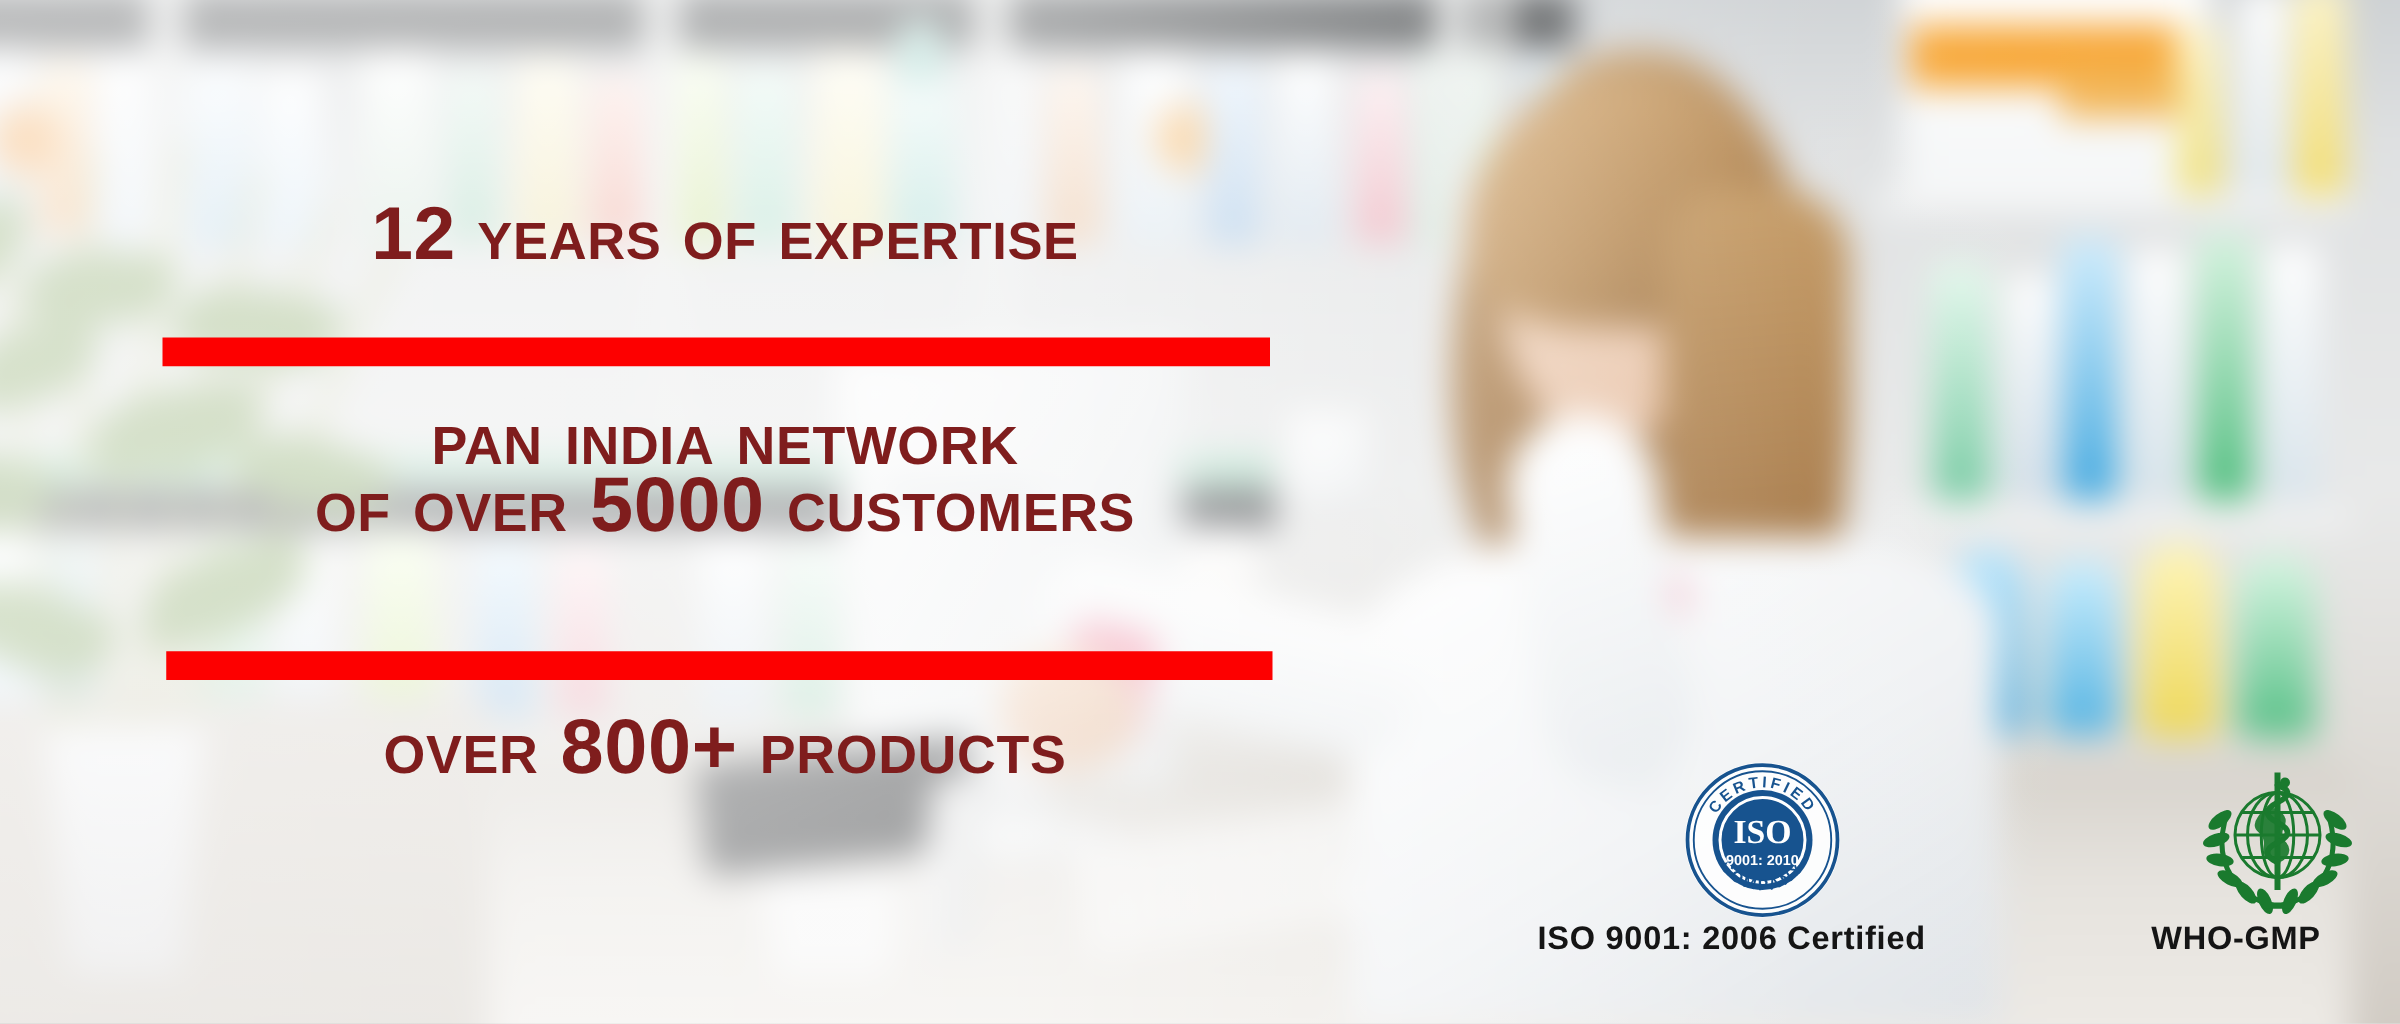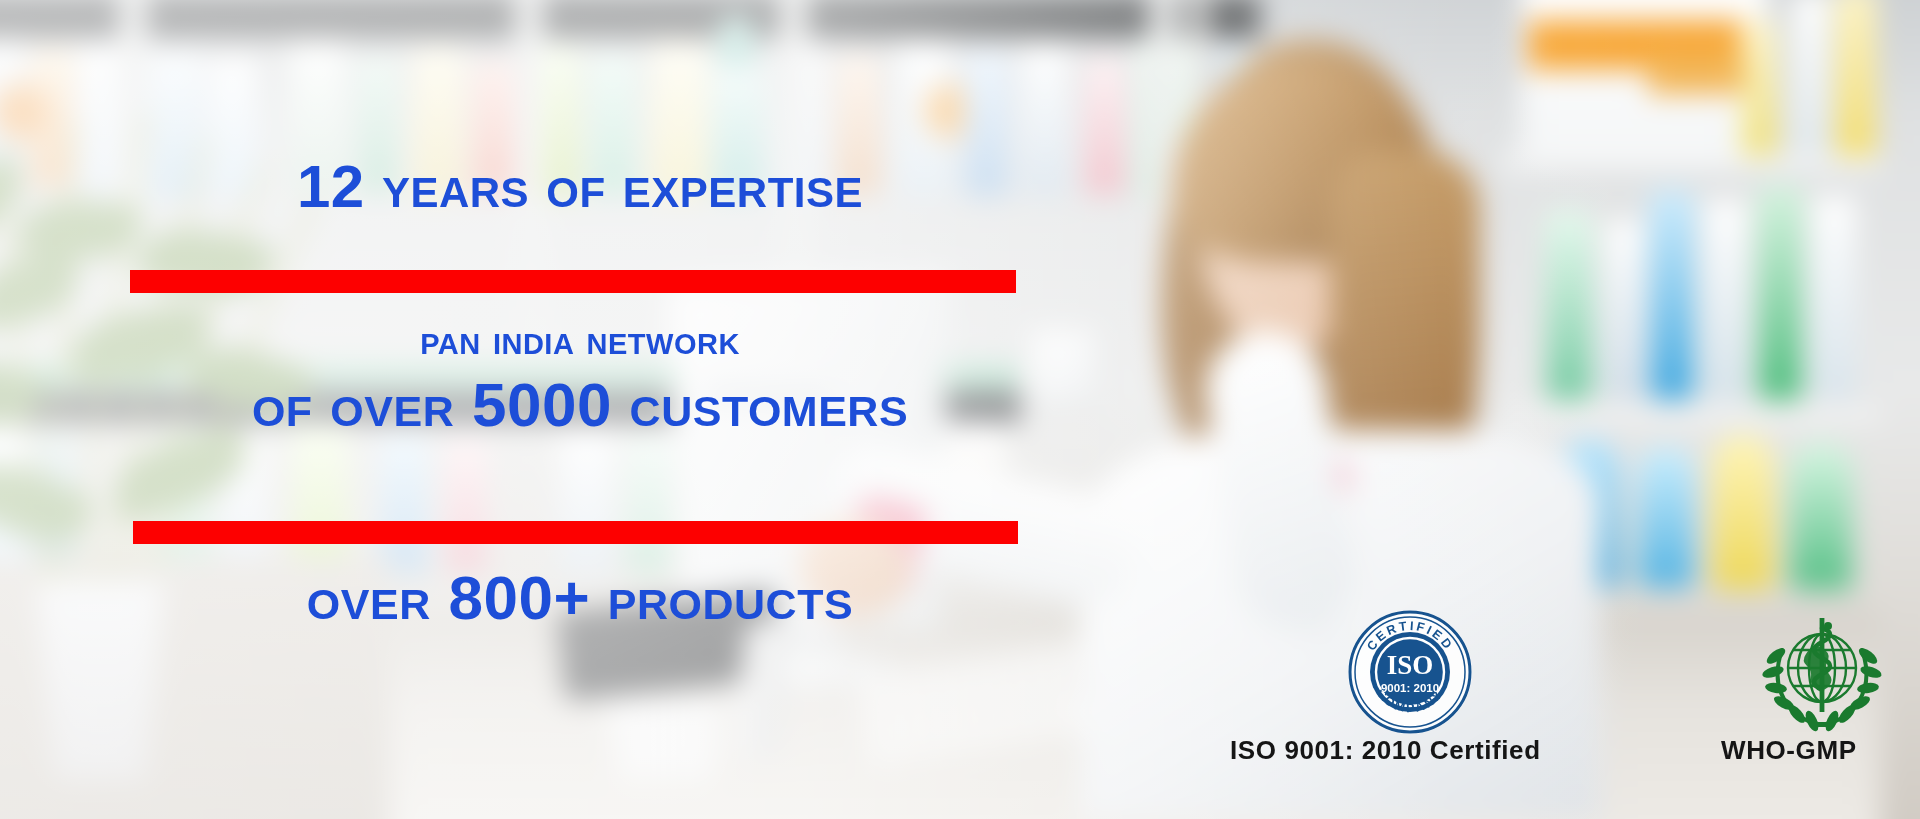--- a/index.html
+++ b/index.html
@@ -136,21 +136,21 @@
   
   .wash { position:absolute; inset:0;
     background:linear-gradient(90deg, rgba(255,255,255,.62) 0%, rgba(255,255,255,.55) 42%,
                 rgba(255,255,255,.30) 60%, rgba(255,255,255,.06) 75%, rgba(255,255,255,0) 88%); }
 
   
   .content { position:absolute; inset:0; }
 
   .headline {
     position:absolute;
-    color:#1d4ed8;
+    color:#7f1d1d;
     font-family:"Liberation Sans", sans-serif;
     font-weight:bold;
     font-variant: small-caps;
     text-transform: lowercase;
     letter-spacing:.5px;
     white-space:nowrap;
     text-align:center;
     width:100%;
     line-height:1.06;
   }
@@ -324,21 +324,21 @@
 
   <div class="content">
 
     <div class="hl-wrap1">
       <span class="headline" style="font-size:60px;">12 Years Of Expertise</span>
     </div>
 
     <div class="bar bar-1"></div>
 
     <div class="hl-wrap2">
-      <span class="headline" style="font-size:42px;">Pan India Network</span>
+      <span class="headline" style="font-size:62px;">Pan India Network</span>
     </div>
 
     <div class="hl-wrap3">
       <span class="headline" style="font-size:62px;">Of Over 5000 Customers</span>
     </div>
 
     <div class="bar bar-2"></div>
 
     <div class="hl-wrap4">
       <span class="headline" style="font-size:62px;">Over 800+ Products</span>
@@ -402,18 +402,18 @@
           <ellipse cx="111" cy="62" rx="11" ry="5" transform="rotate(18 111 62)"></ellipse>
           <ellipse cx="108" cy="78" rx="11" ry="5" transform="rotate(-8 108 78)"></ellipse>
           <ellipse cx="100" cy="93" rx="11" ry="5" transform="rotate(-28 100 93)"></ellipse>
           <ellipse cx="87" cy="104" rx="11" ry="5" transform="rotate(-48 87 104)"></ellipse>
           <ellipse cx="72" cy="111" rx="11" ry="5" transform="rotate(-66 72 111)"></ellipse>
           <rect x="50" y="112" width="24" height="5" rx="2.5"></rect>
         </g>
       </svg>
     </div>
 
-    <div class="cert-label cert-iso">ISO 9001: 2010 Certified</div>
+    <div class="cert-label cert-iso">ISO 9001: 2006 Certified</div>
 
     <div class="cert-label cert-who">WHO-GMP</div>
 
   </div>
 </div>
 
 </body></html>

